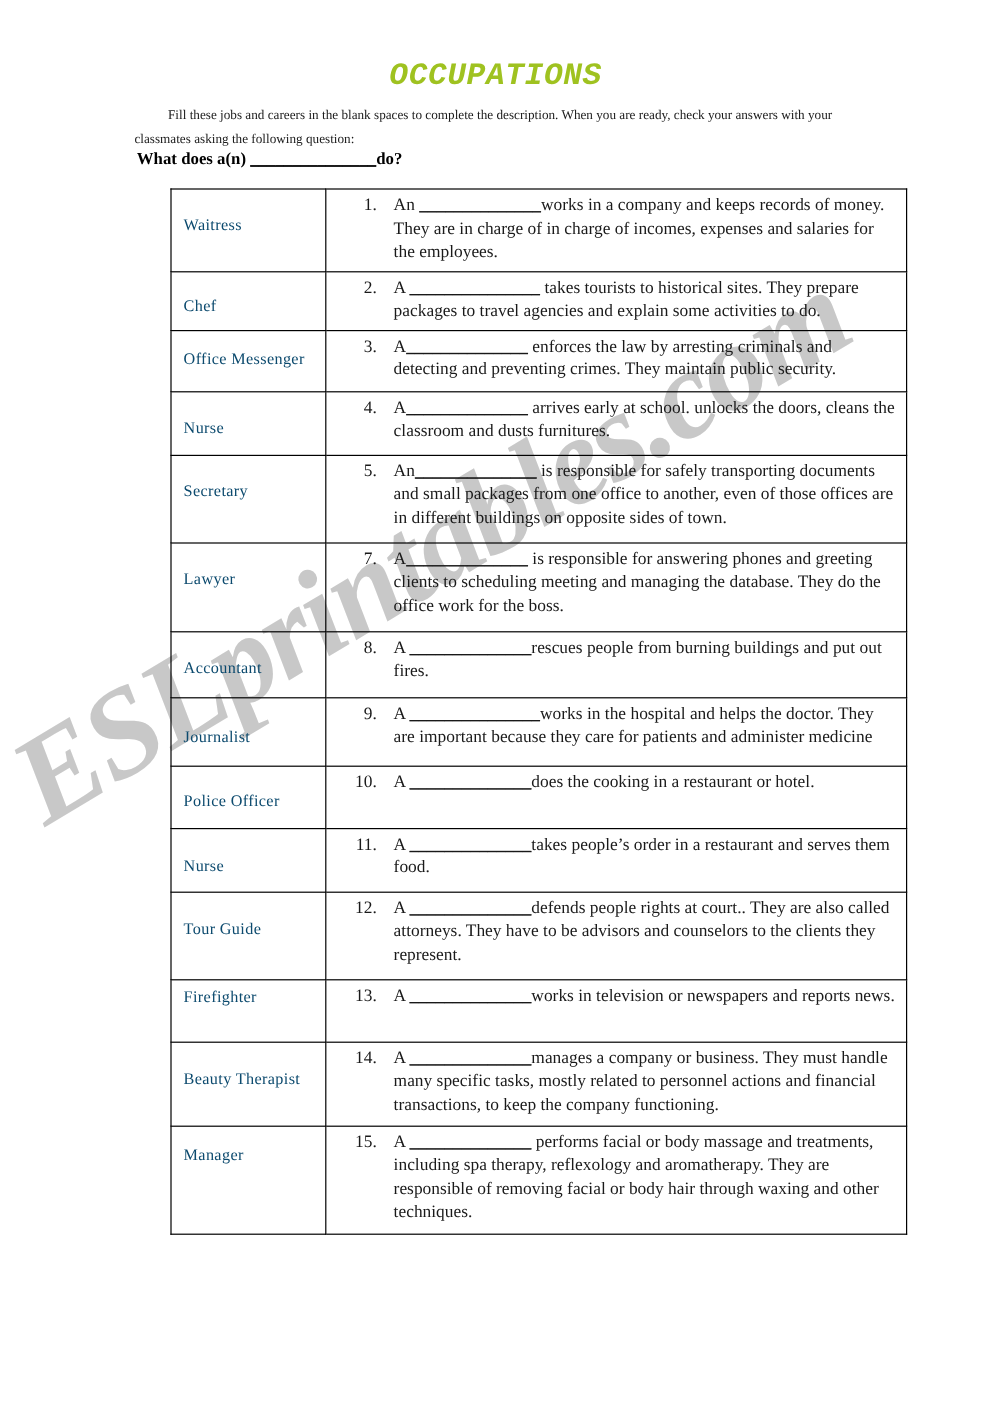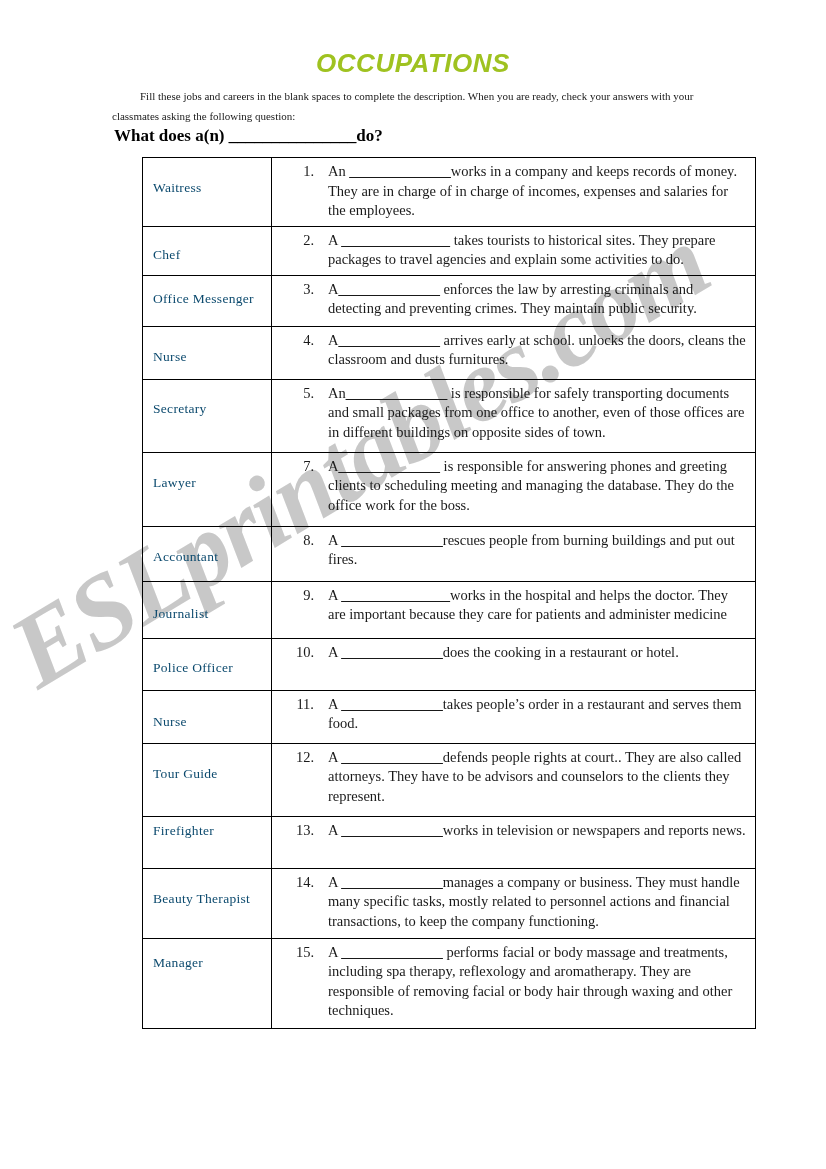--- a/index.html
+++ b/index.html
@@ -53,21 +53,21 @@
     position: relative;
     z-index: 10;
   }
 
   .title {
     position: absolute;
     left: 0;
     top: 48px;
     width: 826px;
     text-align: center;
-    font-family: Liberation Sans, sans-serif;
+    font-family: Liberation Mono, monospace;
     font-style: italic;
     font-weight: bold;
     font-size: 26px;
     color: #9fc220;
     letter-spacing: 0.5px;
   }
 
   .intro {
     position: absolute;
     left: 112px;
@@ -76,21 +76,21 @@
     font-size: 11px;
     line-height: 20px;
     color: #1a1a1a;
     text-indent: 28px;
   }
 
   .question {
     position: absolute;
     left: 114px;
     top: 126px;
-    font-size: 17px;
+    font-size: 14px;
     font-weight: bold;
     color: #000000;
     white-space: nowrap;
   }
   .question .blank {
     text-decoration: underline;
     letter-spacing: 0px;
   }
 
   

